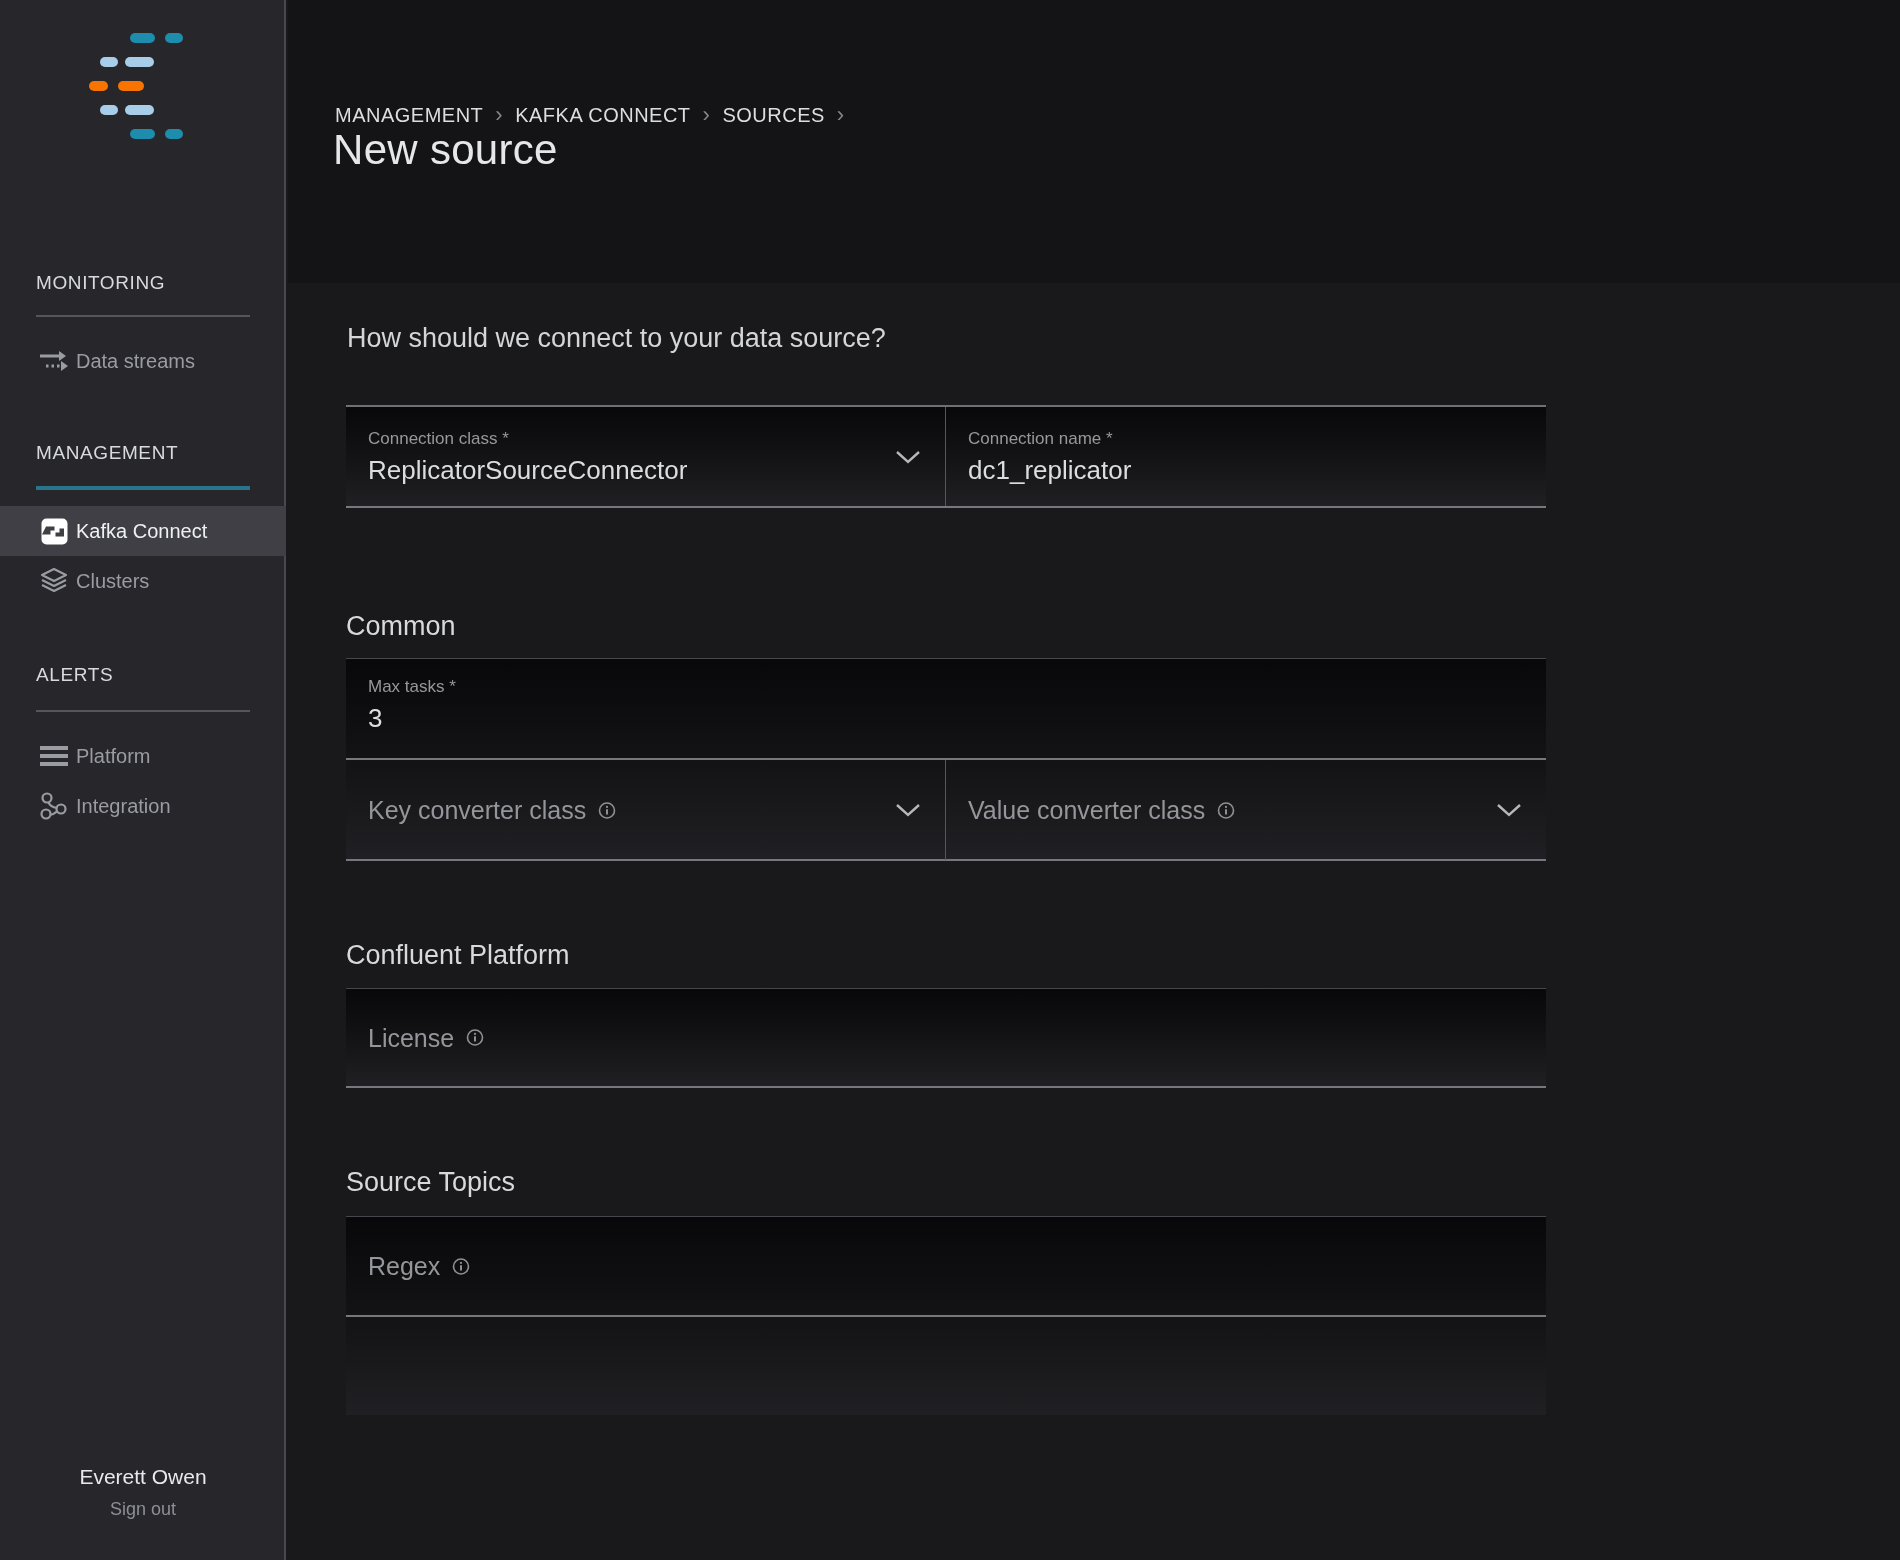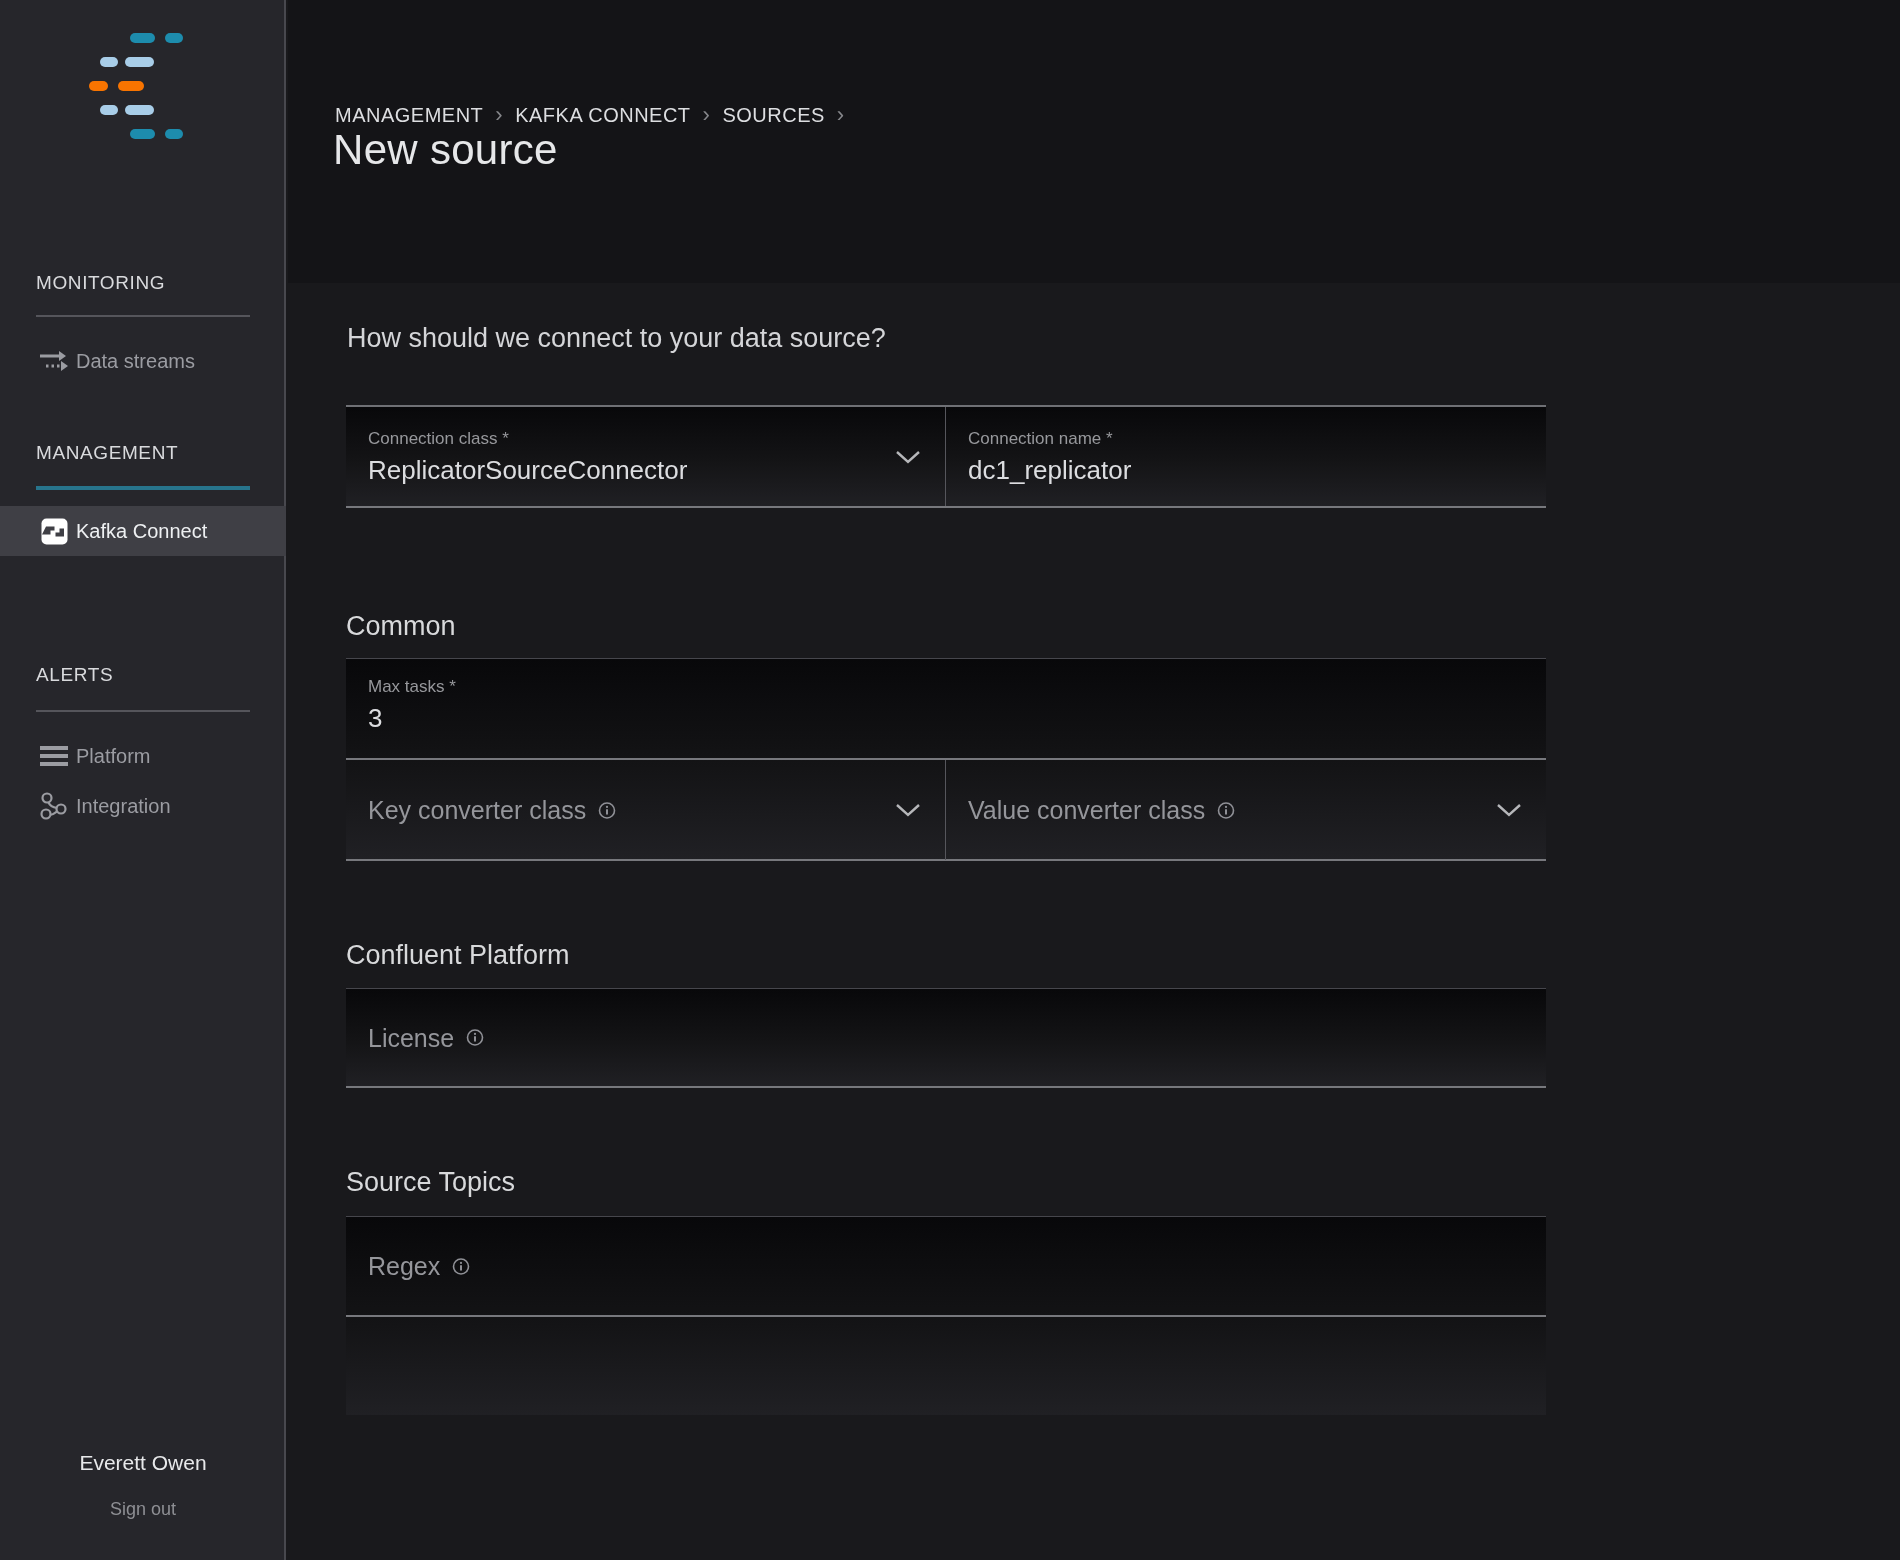--- a/index.html
+++ b/index.html
@@ -22,21 +22,21 @@
 
   .side-item { position:absolute; left:0; width:286px; height:50px; display:flex;
                align-items:center; color:#9b9ca2; font-size:20px; cursor:pointer; }
   .side-item .icn { position:absolute; left:38px; width:32px; display:flex;
                     justify-content:center; }
   .side-item .lbl { position:absolute; left:76px; }
   .side-item.active { background:#3f3f45; color:#eef0f2; }
 
   .user-box { position:absolute; left:0; bottom:40px; width:286px; text-align:center; }
   .user-name { color:#e8e9eb; font-size:21px; }
-  .user-signout { color:#8e8f94; font-size:18px; margin-top:24px; cursor:pointer; }
+  .user-signout { color:#8e8f94; font-size:18px; margin-top:10px; cursor:pointer; }
 
   
   .headband { position:absolute; left:288px; top:0; width:1612px; height:283px;
               background:#141417; }
   .crumbs { position:absolute; left:47px; top:102px; color:#dddee1; font-size:20px;
             letter-spacing:0.5px; display:flex; align-items:center; gap:12px; }
   .crumb { cursor:pointer; }
   .crumb-sep { color:#85868a; font-size:22px; }
   .page-title { position:absolute; left:45px; top:126px; color:#e6e7e9; font-size:42px;
                 font-weight:400; letter-spacing:0.3px; }
@@ -138,20 +138,30 @@
       <span class="icn">
         <svg width="27" height="27" viewBox="0 0 27 27">
           <rect x="0.5" y="0.5" width="26" height="26" rx="5" fill="#ffffff"></rect>
           <path d="M4 9.5 h8.5 v4 h-4 v4 h-8.5 z" fill="#3f3f45" transform="translate(1,-1)"></path>
           <path d="M14.5 13.5 h4 v-4 h4.5 v8 h-8.5 z" fill="#3f3f45" transform="translate(0,1)"></path>
         </svg>
       </span>
       <span class="lbl">Kafka Connect</span>
     </div>
 
+    <div class="side-item" style="top:556px">
+      <span class="icn">
+        <svg width="30" height="28" viewBox="0 0 30 28" fill="none" stroke="#9b9ca2" stroke-width="2.2" stroke-linejoin="round">
+          <path d="M15 2 L27 8 L15 14 L3 8 Z"></path>
+          <path d="M3 13 L15 19 L27 13"></path>
+          <path d="M3 18 L15 24 L27 18"></path>
+        </svg>
+      </span>
+      <span class="lbl">Clusters</span>
+    </div>
 
     <div class="side-section" style="top:664px">ALERTS</div>
     <div class="side-divider" style="top:710px"></div>
 
     <div class="side-item" style="top:731px">
       <span class="icn">
         <svg width="28" height="22" viewBox="0 0 28 22">
           <g stroke="#9b9ca2" stroke-width="4">
             <line x1="0" y1="3" x2="28" y2="3"></line>
             <line x1="0" y1="11" x2="28" y2="11"></line>

